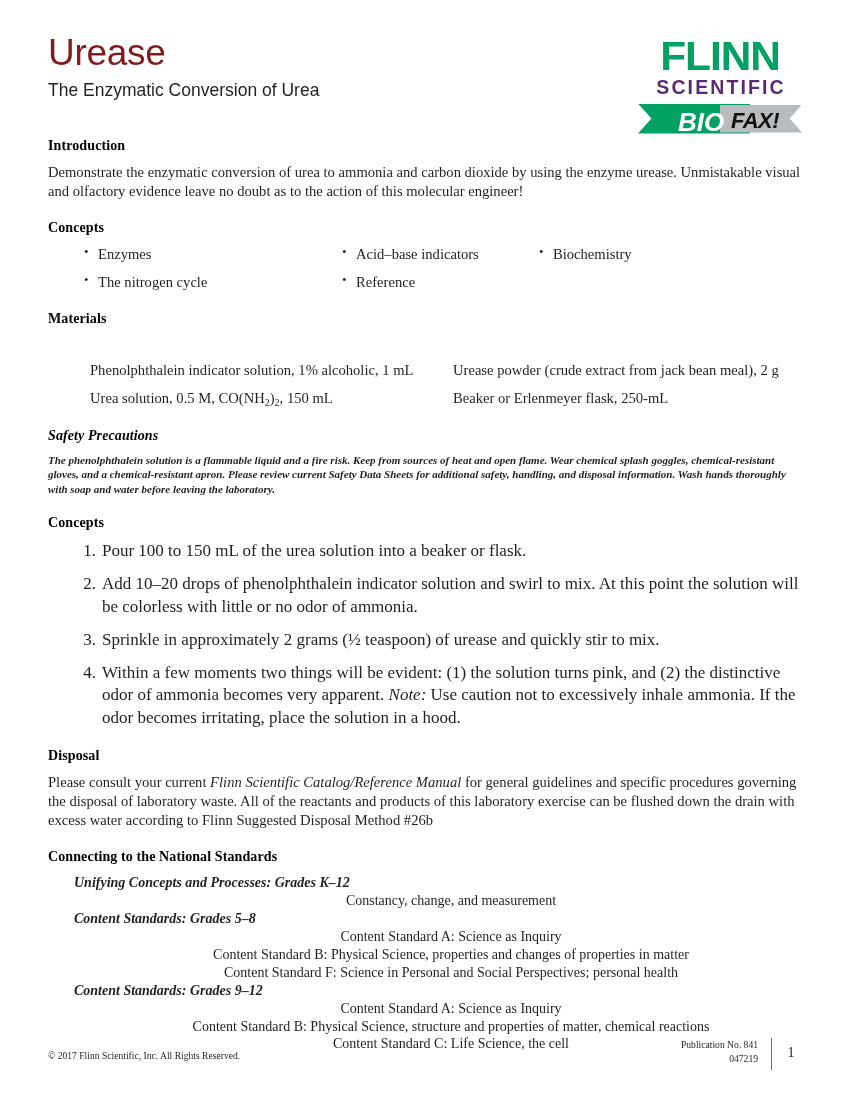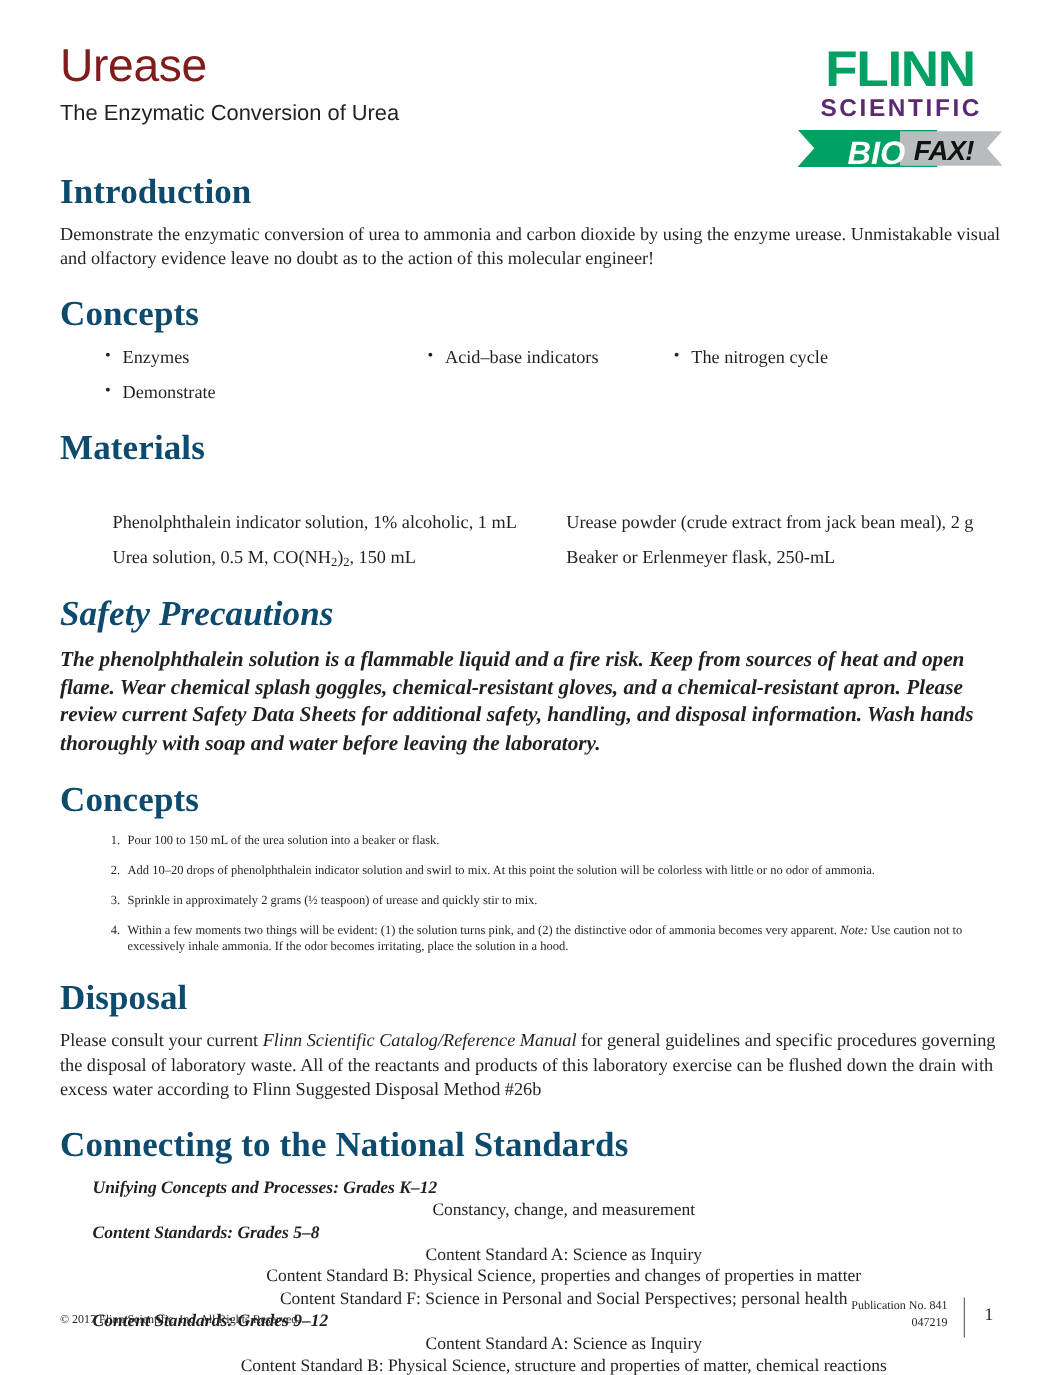--- a/index.html
+++ b/index.html
@@ -126,41 +126,41 @@
     font-size: 22px;
     color: #111111;
     letter-spacing: -0.5px;
     z-index: 3;
   }
 
   
   h2.section-head {
     font-family: "Liberation Serif", serif;
     font-weight: 700;
-    font-size: 28px;
+    font-size: 14px;
     margin: 0 0 9px 0;
-    color: #0c4a6e;
+    color: #000000;
     letter-spacing: 0.1px;
   }
   h2.section-head.italic {
     font-style: italic;
   }
   .section {
     margin-bottom: 19px;
   }
   .body-text {
     font-size: 14.6px;
     line-height: 1.31;
     margin: 0;
     text-align: left;
   }
   .body-text.italic {
     font-style: italic;
     font-weight: 700;
-    font-size: 17px;
+    font-size: 11px;
   }
 
   
   .concepts-grid {
     display: grid;
     grid-template-columns: 258px 197px 1fr;
     row-gap: 9px;
     padding-left: 36px;
   }
   .concept-item {
@@ -197,21 +197,21 @@
   
   ol.procedure {
     margin: 0;
     padding-left: 32px;
     list-style: none;
     counter-reset: procstep;
   }
   ol.procedure > li {
     counter-increment: procstep;
     position: relative;
-    font-size: 10px;
+    font-size: 17px;
     line-height: 1.31;
     margin-bottom: 11px;
     padding-left: 22px;
   }
   ol.procedure > li::before {
     content: counter(procstep) ".";
     position: absolute;
     left: 0;
     top: 0;
     width: 16px;
@@ -310,22 +310,23 @@
     <div class="section">
       <h2 class="section-head">Introduction</h2>
       <p class="body-text">Demonstrate the enzymatic conversion of urea to ammonia and carbon dioxide by using the enzyme urease. Unmistakable visual and olfactory evidence leave no doubt as to the action of this molecular engineer!</p>
     </div>
 
     <div class="section">
       <h2 class="section-head">Concepts</h2>
       <div class="concepts-grid">
         <div class="concept-item">Enzymes</div>
         <div class="concept-item">Acid–base indicators</div>
+        <div class="concept-item">Biochemistry</div>
         <div class="concept-item">The nitrogen cycle</div>
-        <div class="concept-item">Demonstrate</div>
+        <div class="concept-item">Reference</div>
         <div></div>
       </div>
     </div>
 
     <div class="section">
       <h2 class="section-head">Materials</h2>
       <div class="materials-grid">
         <div class="material-item">Phenolphthalein indicator solution, 1% alcoholic, 1 mL</div>
         <div class="material-item">Urease powder (crude extract from jack bean meal), 2 g</div>
         <div class="material-item"><span>Urea solution, 0.5 M, CO(NH</span><sub>2</sub><span>)</span><sub>2</sub><span>, 150 mL</span></div>

